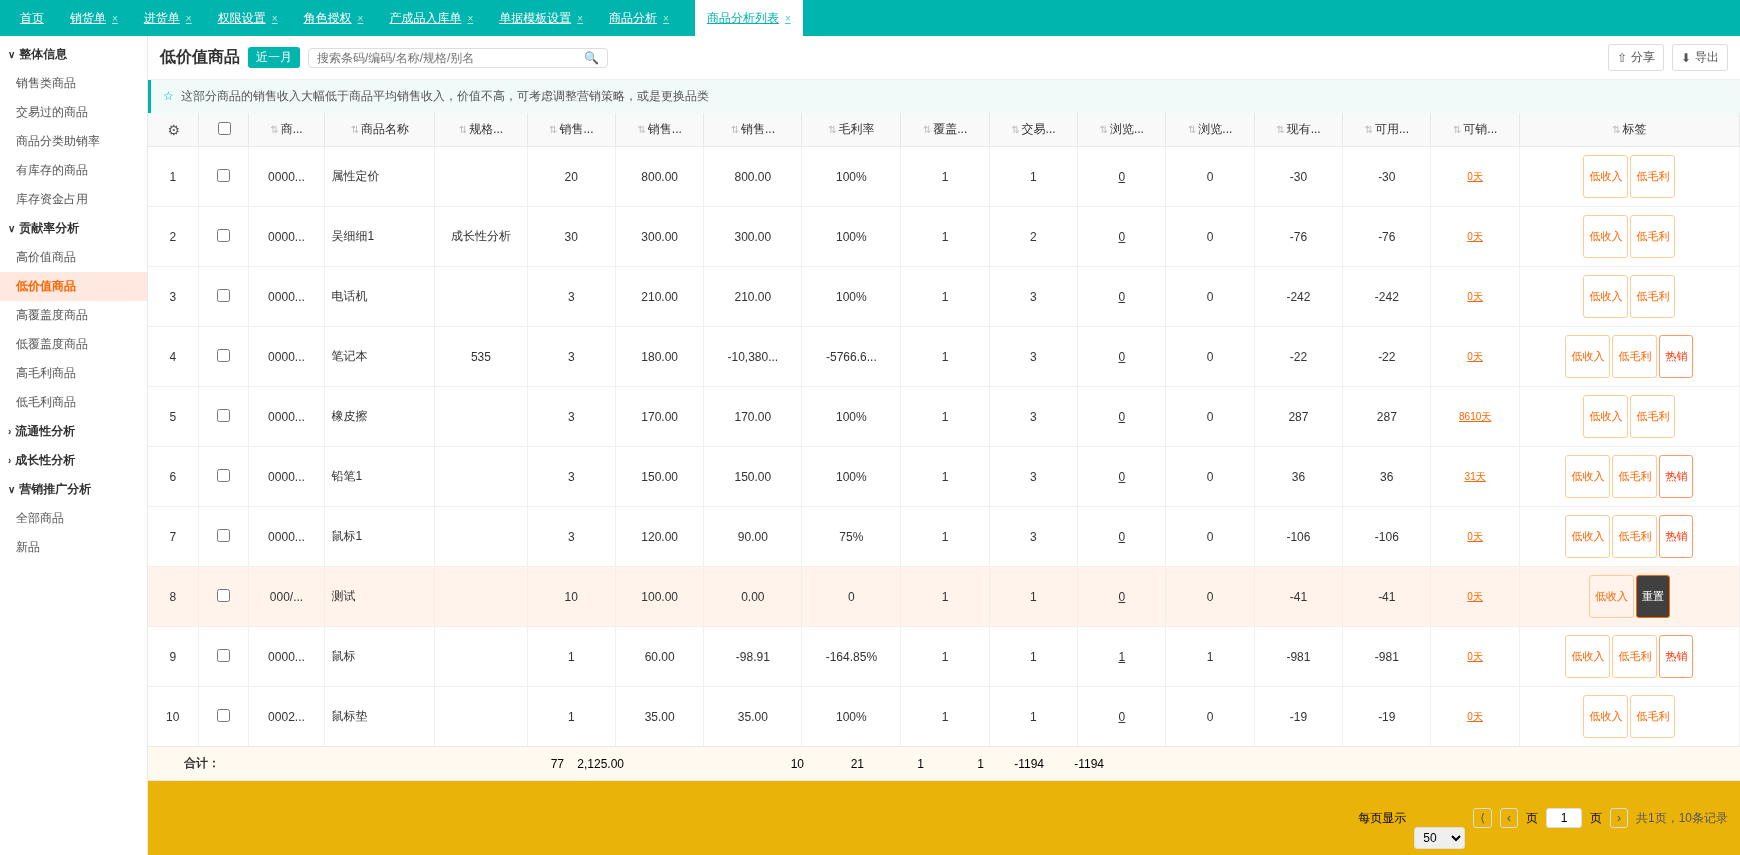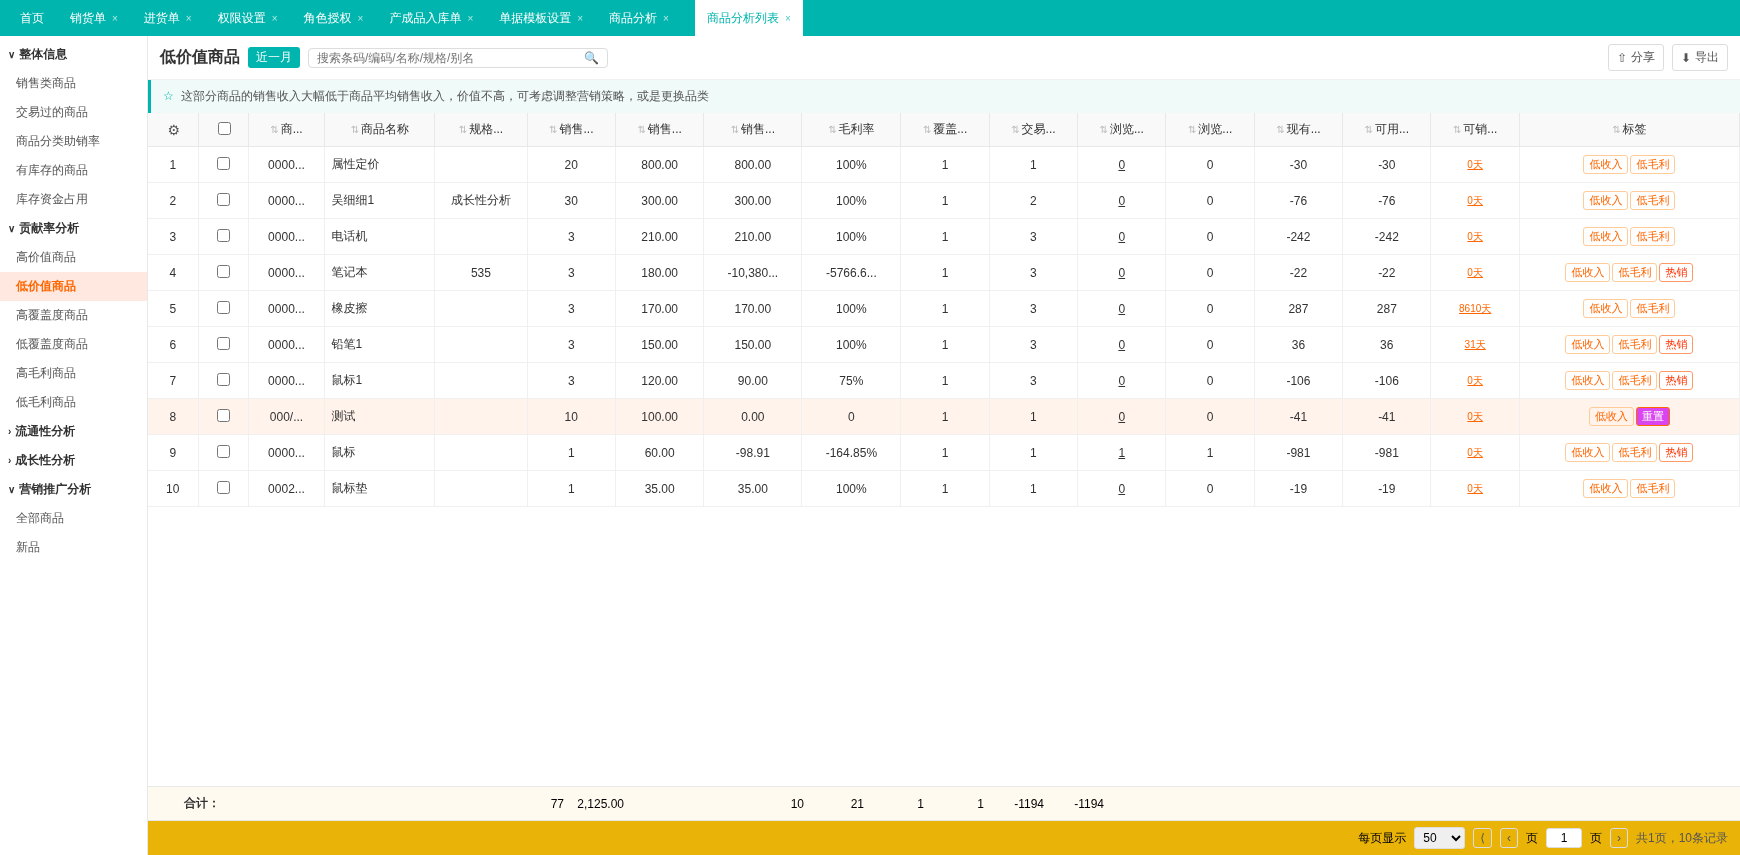--- a/index.html
+++ b/index.html
@@ -3,21 +3,21 @@
   <meta charset="utf-8">
   <style>
     * { box-sizing: border-box; margin: 0; padding: 0; font-family: 'Microsoft YaHei', Arial, sans-serif; font-size: 12px; }
     body { background: #f5f5f5; overflow: hidden; width: 1740px; height: 855px; }
 
     
     .top-nav {
       display: flex; align-items: center; background: #00b5ad; height: 36px; padding: 0 8px; gap: 2px;
     }
     .nav-item {
-      color: #fff; padding: 0 12px; height: 36px; display: flex; align-items: center; gap: 4px; cursor: pointer; white-space: nowrap;
+      color: #fff; padding: 0 12px; height: 36px; display: flex; align-items: center; gap: 4px; cursor: pointer; white-space: nowrap; text-decoration: underline;
     }
     .nav-item.active { background: #fff; color: #00b5ad; margin-left: 12px; }
     .nav-item .close-icon { font-size: 10px; opacity: 0.7; margin-left: 2px; }
 
     
     .main-layout { display: flex; height: calc(855px - 36px); }
 
     
     .sidebar {
       width: 148px; background: #fff; border-right: 1px solid #e8e8e8; overflow-y: auto; flex-shrink: 0; padding: 4px 0;
@@ -63,40 +63,40 @@
       padding: 8px 6px; text-align: center; color: #333; font-weight: normal; border-right: 1px solid #e8e8e8;
       white-space: nowrap; cursor: pointer; position: relative; min-width: 50px;
     }
     th:before { content: '⇅'; color: #bbb; font-size: 10px; margin-right: 2px; }
     th.no-sort:before { content: ''; }
     td {
       padding: 7px 6px; text-align: center; border-bottom: 1px solid #f0f0f0; border-right: 1px solid #f0f0f0; color: #333;
     }
     tr.highlighted td { background: #fff3ec; }
     .tag-badge {
-      display: inline-block; padding: 1px 5px; border-radius: 3px; font-size: 11px; color: #ff6600; border: 1px solid #ffcc99; margin: 1px;
+      display: inline-block; padding: 13px 5px; border-radius: 3px; font-size: 11px; color: #ff6600; border: 1px solid #ffcc99; margin: 1px;
     }
     .tag-badge.hot { color: #ff3300; border-color: #ff9966; }
-    .tag-badge.orange-bg { background: #d946ef; color: #fff; border-color: #ff6600; }
+    .tag-badge.orange-bg { background: #404040; color: #fff; border-color: #ff6600; }
     .days-badge { color: #ff6600; font-size: 10px; text-decoration: underline; }
     .underline { text-decoration: underline; cursor: pointer; }
 
     
     .table-footer {
       border-top: 1px solid #e8e8e8; padding: 8px 12px; background: #fffaf0; display: flex; align-items: center; flex-shrink: 0;
     }
     .summary-label { font-weight: bold; color: #333; margin-right: 8px; width: 60px; text-align: right; }
     .summary-values { display: flex; gap: 0; flex: 1; }
     .summary-cell { min-width: 60px; text-align: right; padding: 0 6px; }
 
     
     .pagination-bar {
       display: flex; align-items: center; justify-content: flex-end; padding: 6px 12px; gap: 8px; border-top: 1px solid #e8e8e8; flex-shrink: 0; background: #eab308;
     }
-    .page-size-select { border: 1px solid #ddd; border-radius: 3px; padding: 2px 4px; }
+    .page-size-select { border: 1px solid #ddd; border-radius: 3px; padding: 2px 4px; margin-top: 40px; }
     .page-nav { color: #555; cursor: pointer; padding: 2px 6px; border: 1px solid #ddd; border-radius: 3px; }
     .page-input { border: 1px solid #ddd; border-radius: 3px; padding: 2px 4px; width: 36px; text-align: center; }
     .page-info { color: #555; }
 
     
     ::-webkit-scrollbar { width: 6px; height: 6px; }
     ::-webkit-scrollbar-track { background: #f1f1f1; }
     ::-webkit-scrollbar-thumb { background: #ccc; border-radius: 3px; }
 
     .checkbox-cell { width: 30px; }

